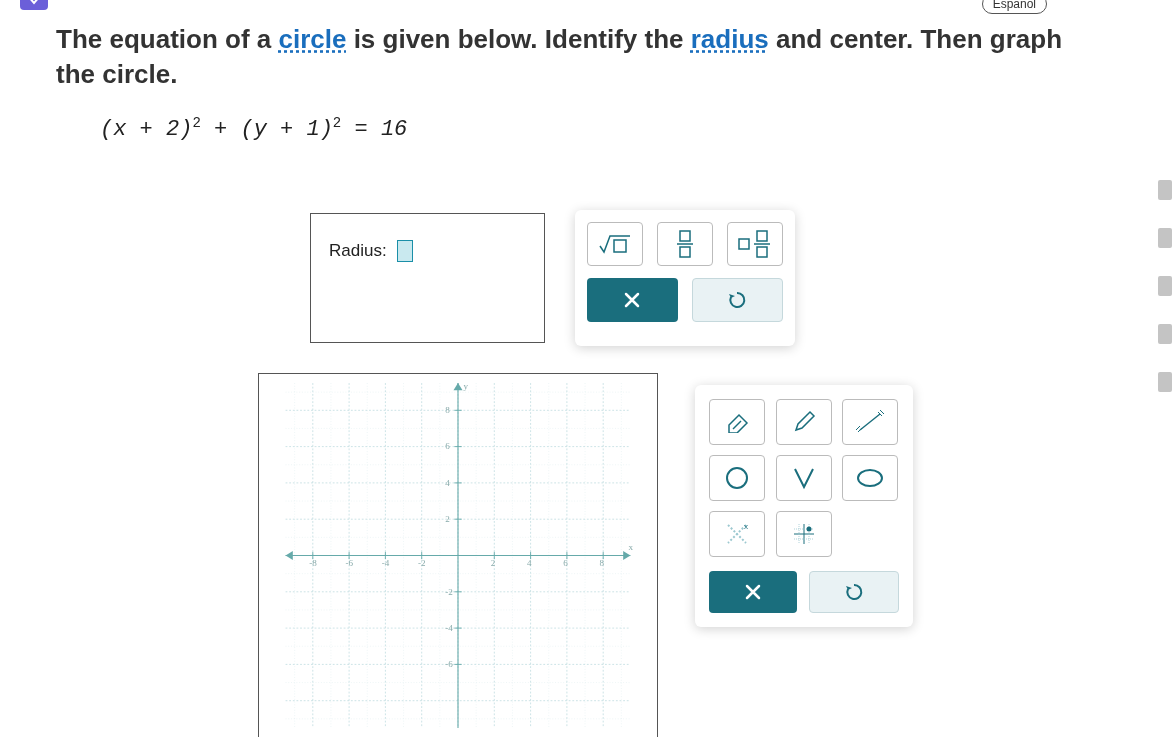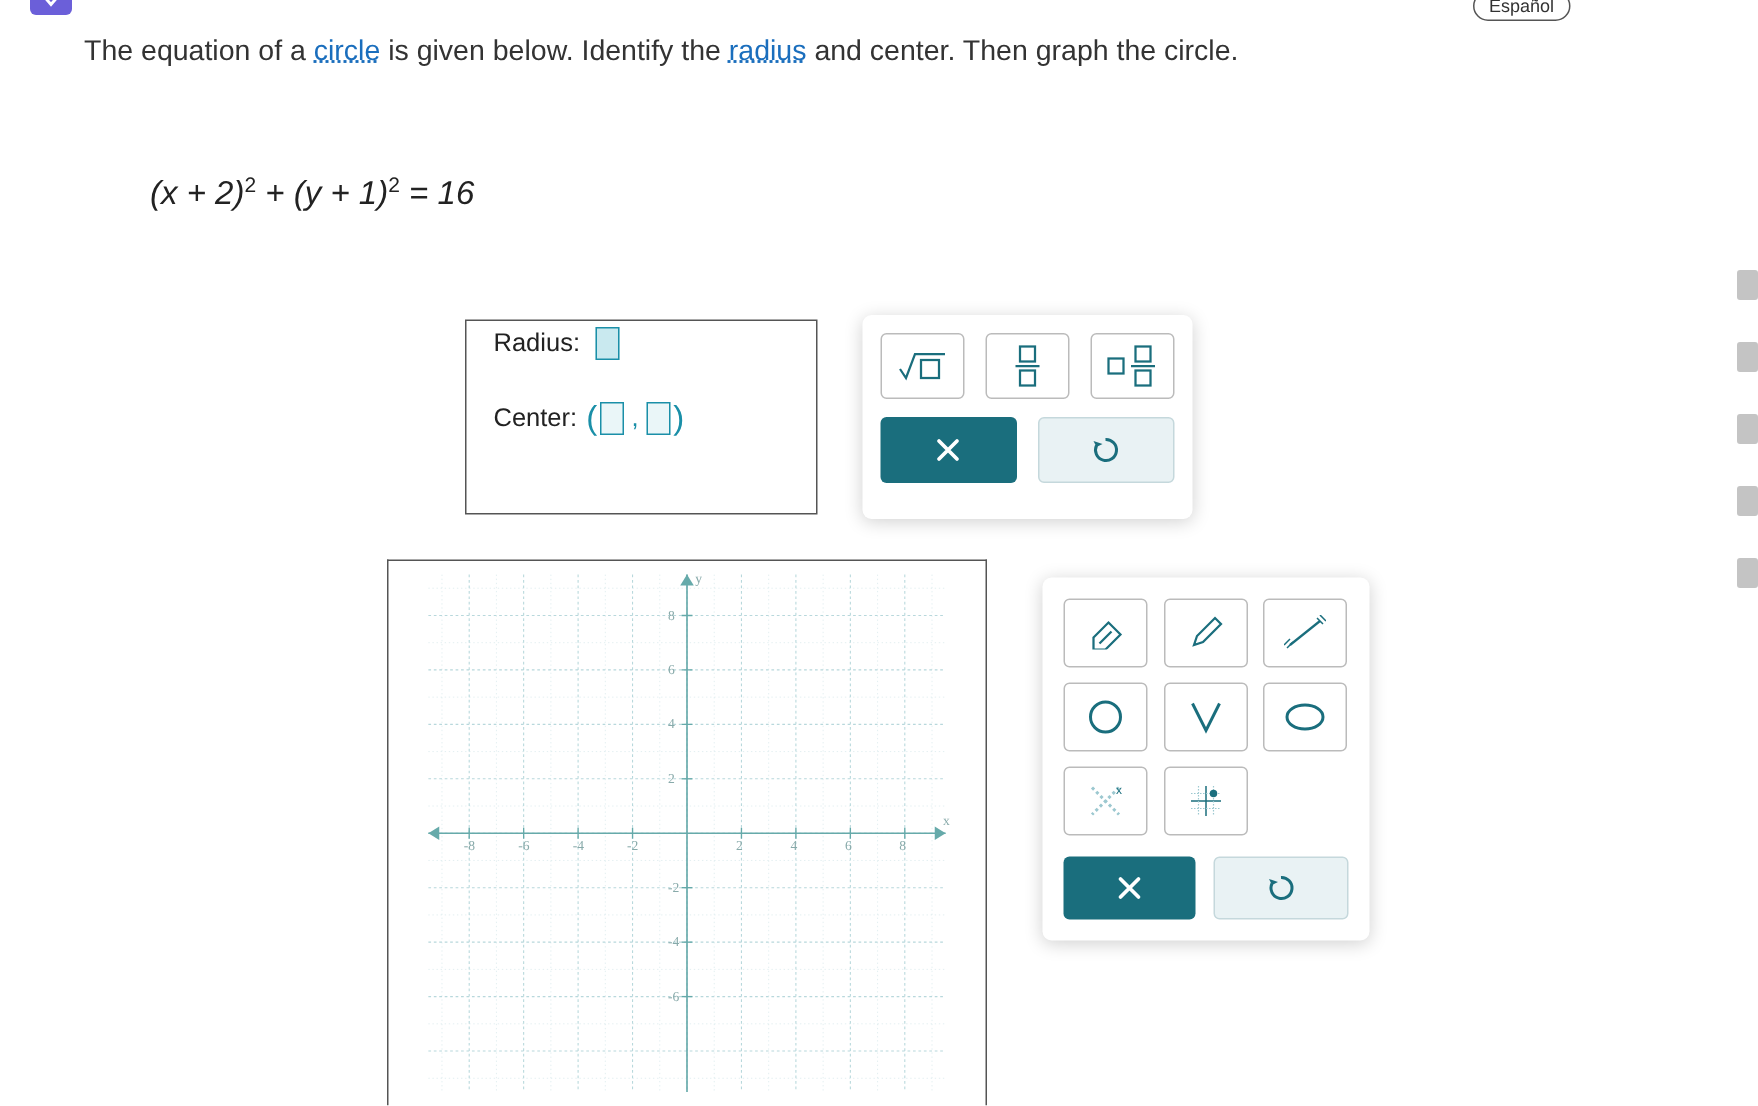--- a/index.html
+++ b/index.html
@@ -38,43 +38,44 @@
       border-radius: 12px;
       padding: 2px 10px;
       font-size: 12px;
       color: #333;
     }
     .question-text {
       position: absolute;
       top: 22px;
       left: 56px;
       right: 80px;
-      font-size: 19px;
+      font-size: 26px;
       color: #333;
       line-height: 1.35;
+      font-weight: bold;
     }
     .link { color: #1a6ebd; text-decoration: underline dotted; }
     .equation {
       position: absolute;
       top: 115px;
       left: 100px;
-      font-family: Liberation Sans, sans-serif;
+      font-family: Liberation Mono, monospace;
       font-size: 22px;
       font-style: italic;
       color: #222;
     }
     .sup { font-size: 14px; vertical-align: super; font-style: normal; }
     .answer-box {
       position: absolute;
       top: 213px;
       left: 310px;
       width: 235px;
       height: 130px;
       border: 1px solid #555;
-      padding: 4px 18px;
+      padding: 26px 18px;
     }
     .answer-row {
       display: flex;
       align-items: center;
       margin-bottom: 26px;
       font-size: 17px;
       color: #222;
     }
     .input-slot {
       display: inline-block;
@@ -198,29 +199,20 @@
 
 <div class="equation">
   <span>(x + 2)</span><span class="sup">2</span><span> + </span><span>(y + 1)</span><span class="sup">2</span><span> = </span><span>16</span>
 </div>
 
 <div class="answer-box">
   <div class="answer-row">
     <span>Radius:</span>
     <span style="width:8px"></span>
     <span class="input-slot active"></span>
-  </div>
-  <div class="answer-row" style="margin-bottom:0">
-    <span>Center:</span>
-    <span style="width:6px"></span>
-    <span class="paren">(</span>
-    <span class="input-slot"></span>
-    <span class="comma">,</span>
-    <span class="input-slot"></span>
-    <span class="paren">)</span>
   </div>
 </div>
 
 <div class="math-palette">
   <div class="palette-row">
     <div class="palette-btn">
       <svg width="34" height="24" viewBox="0 0 34 24">
           <path d="M2 14 L6 20 L12 4 L32 4" stroke="#1a6e7d" stroke-width="1.5" fill="none"></path>
           <rect x="16" y="8" width="12" height="12" fill="none" stroke="#1a6e7d" stroke-width="1.5"></rect>
         </svg>

